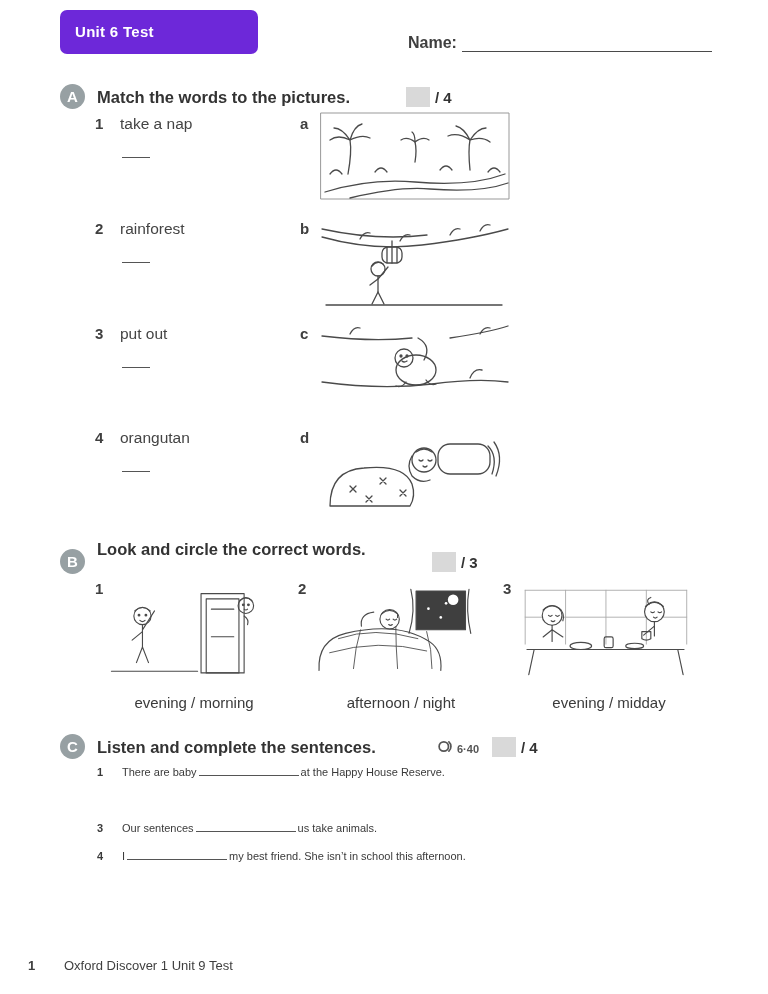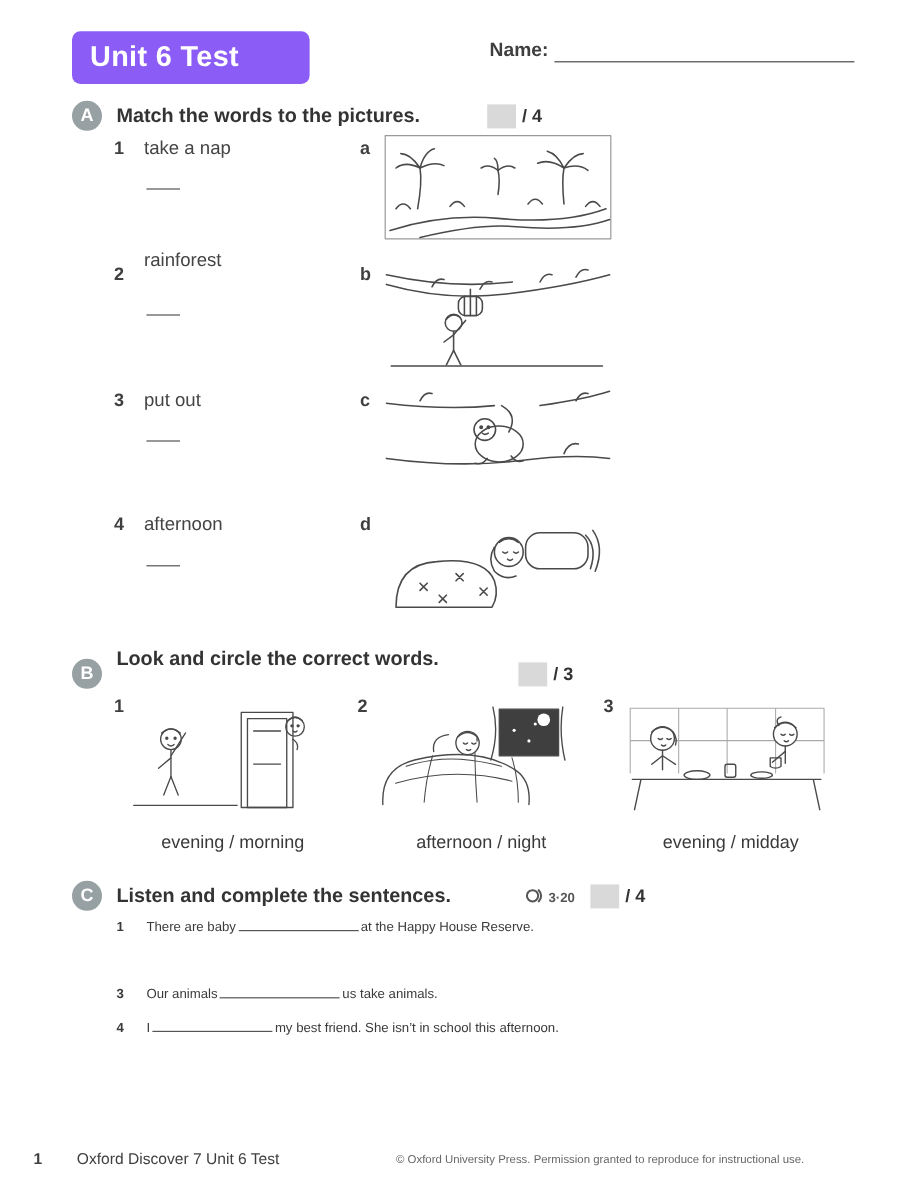--- a/index.html
+++ b/index.html
@@ -1,20 +1,20 @@
 <!DOCTYPE html>
 <html><head>
 <meta charset="utf-8">
 <style>
   * { box-sizing: border-box; }
   body { margin:0; background:#fff; font-family:"Liberation Sans", sans-serif; color:#3f3f3f; }
   .page { position:relative; width:768px; height:994px; background:#fff; overflow:hidden; }
 
-  .banner { position:absolute; left:60px; top:26px; width:198px; height:44px; background:#8b5cf6;
-            border-radius:7px; color:#fff; font-size:24px; font-weight:bold; line-height:44px;
+  .banner { position:absolute; left:60px; top:10px; width:198px; height:44px; background:#6d28d9;
+            border-radius:7px; color:#fff; font-size:15px; font-weight:bold; line-height:44px;
             padding-left:15px; letter-spacing:.3px; }
   .name-row { position:absolute; left:408px; top:34px; width:304px; display:flex; align-items:flex-end; }
   .name-label { font-weight:bold; font-size:16px; padding-right:5px; }
   .name-line { flex:1; border-bottom:1.5px solid #4a4a4a; height:18px; }
 
   .badge { position:absolute; width:25px; height:25px; border-radius:50%; background:#97a0a3; color:#fff;
            font-weight:bold; font-size:15px; text-align:center; line-height:25px; }
   .sec-title { position:absolute; font-weight:bold; font-size:16.5px; color:#333; }
   .scorewrap { position:absolute; display:flex; align-items:center; }
   .scorebox { width:24px; height:20px; background:#d9d9d9; display:inline-block; }
@@ -76,21 +76,21 @@
         <path d="M95 50 q2 -12 0 -20"></path>
         <path d="M95 30 q-8 -6 -14 -2 M95 30 q8 -6 14 -2 M95 30 q0 -8 -3 -10"></path>
         <path d="M5 80 q45 -14 90 -10 q55 5 90 -8"></path>
         <path d="M30 86 q50 -12 80 -9 q50 4 78 -6"></path>
         <path d="M10 62 q6 -8 12 0 M55 60 q6 -8 12 0 M120 58 q6 -8 12 0 M168 60 q6 -8 12 0"></path>
       </g>
     </svg>
   </div>
 
   <div class="a-num" style="left:95px; top:220px;">2</div>
-  <div class="a-word" style="left:120px; top:209px;">rainforest</div>
+  <div class="a-word" style="left:120px; top:220px;">rainforest</div>
   <div class="a-blank" style="left:122px; top:253px;"></div>
   <div class="a-letter" style="left:300px; top:220px;">b</div>
   <div class="pic" style="left:320px; top:217px; width:190px; height:92px;">
     <svg viewBox="0 0 190 92">
       <g class="art">
         <path d="M2 20 q50 14 100 8 q50 -6 86 -16"></path>
         <path d="M2 12 q55 12 105 6"></path>
         <path d="M40 22 q4 -8 10 -6 M80 24 q4 -8 10 -6 M130 18 q4 -8 10 -6 M160 14 q4 -8 10 -6"></path>
         <rect x="62" y="30" width="20" height="16" rx="6"></rect>
         <path d="M67 30 v16 M72 30 v16 M77 30 v16 M72 30 v-6"></path>
@@ -120,21 +120,21 @@
         <circle cx="87" cy="34" r="1" fill="#4a4a4a"></circle>
         <path d="M82 39 q2 2 5 0"></path>
         <path d="M104 38 q8 -14 -6 -22"></path>
         <path d="M86 60 q-4 6 -10 4 M106 58 q4 6 10 4"></path>
         <path d="M150 56 q4 -10 12 -8 M30 12 q4 -8 10 -6 M160 12 q4 -8 10 -6"></path>
       </g>
     </svg>
   </div>
 
   <div class="a-num" style="left:95px; top:429px;">4</div>
-  <div class="a-word" style="left:120px; top:429px;">afternoon</div>
+  <div class="a-word" style="left:120px; top:429px;">orangutan</div>
   <div class="a-blank" style="left:122px; top:462px;"></div>
   <div class="a-letter" style="left:300px; top:429px;">d</div>
   <div class="pic" style="left:320px; top:424px; width:190px; height:92px;">
     <svg viewBox="0 0 190 92">
       <g class="art">
         <rect x="118" y="20" width="52" height="30" rx="12"></rect>
         <path d="M168 22 q10 10 4 28 M174 18 q10 14 2 34"></path>
         <circle cx="104" cy="36" r="12"></circle>
         <path d="M92 32 q-6 10 0 20 q8 8 18 4"></path>
         <path d="M96 28 q8 -6 16 0"></path>
@@ -233,34 +233,33 @@
 
   <div class="badge" style="left:60px; top:734px;">C</div>
   <div class="sec-title" style="left:97px; top:738px;">Listen and complete the sentences.</div>
   <div class="audio-wrap" style="left:437px; top:738px;">
     <span>
       <svg width="17" height="17" viewBox="0 0 20 20">
         <circle cx="8" cy="10" r="5.5" fill="none" stroke="#555" stroke-width="2"></circle>
         <path d="M14 4.5 a7.5 7.5 0 0 1 0 11" fill="none" stroke="#555" stroke-width="2" stroke-linecap="round"></path>
       </svg>
     </span>
-    <span class="audio-track">3·20</span>
+    <span class="audio-track">6·40</span>
   </div>
   <div class="scorewrap" style="left:492px; top:737px;">
     <span class="scorebox"></span>
     <span class="scoreval">/ 4</span>
   </div>
 
   <div class="c-row" style="left:97px; top:764px;">
     <span class="c-num">1</span><span>There are baby</span><span class="blank"></span><span>at the Happy House Reserve.</span>
   </div>
   <div class="c-row" style="left:97px; top:820px;">
-    <span class="c-num">3</span><span>Our animals</span><span class="blank"></span><span>us take animals.</span>
+    <span class="c-num">3</span><span>Our sentences</span><span class="blank"></span><span>us take animals.</span>
   </div>
   <div class="c-row" style="left:97px; top:848px;">
     <span class="c-num">4</span><span>I</span><span class="blank"></span><span>my best friend. She isn’t in school this afternoon.</span>
   </div>
 
   <div class="footer-num">1</div>
-  <div class="footer-title">Oxford Discover 7   Unit 6 Test</div>
-  <div class="footer-copy">© Oxford University Press. Permission granted to reproduce for instructional use.</div>
+  <div class="footer-title">Oxford Discover 1   Unit 9 Test</div>
 
 </div>
 
 </body></html>

